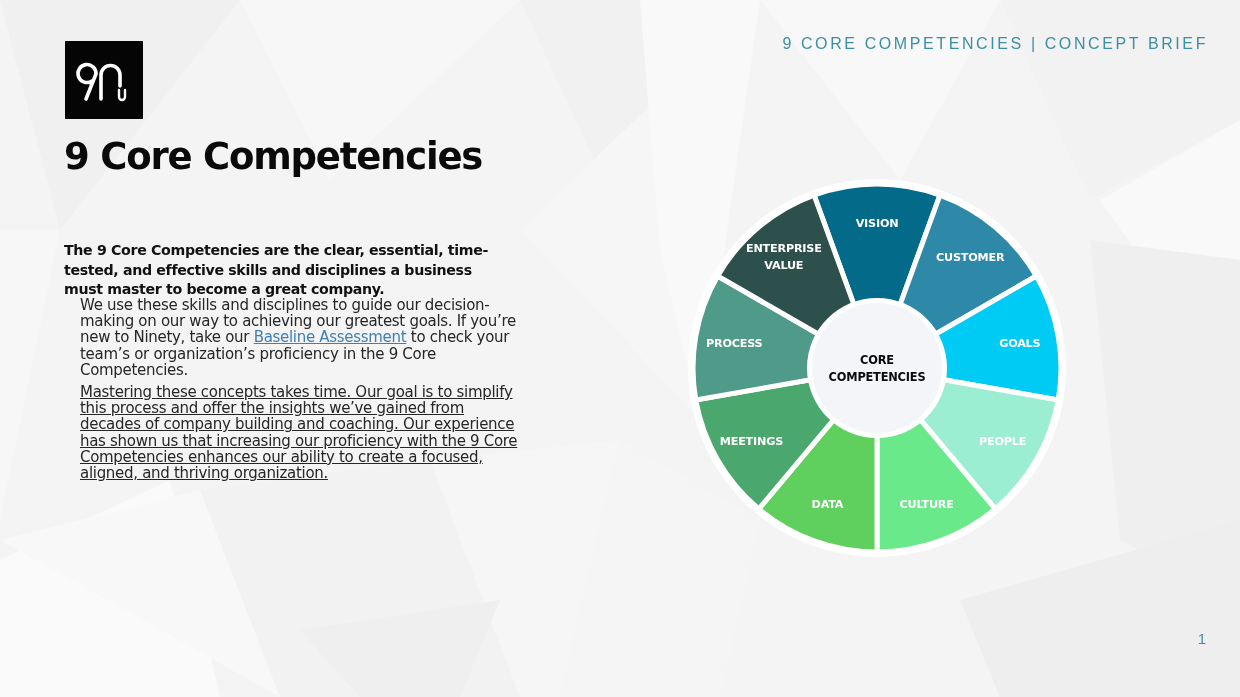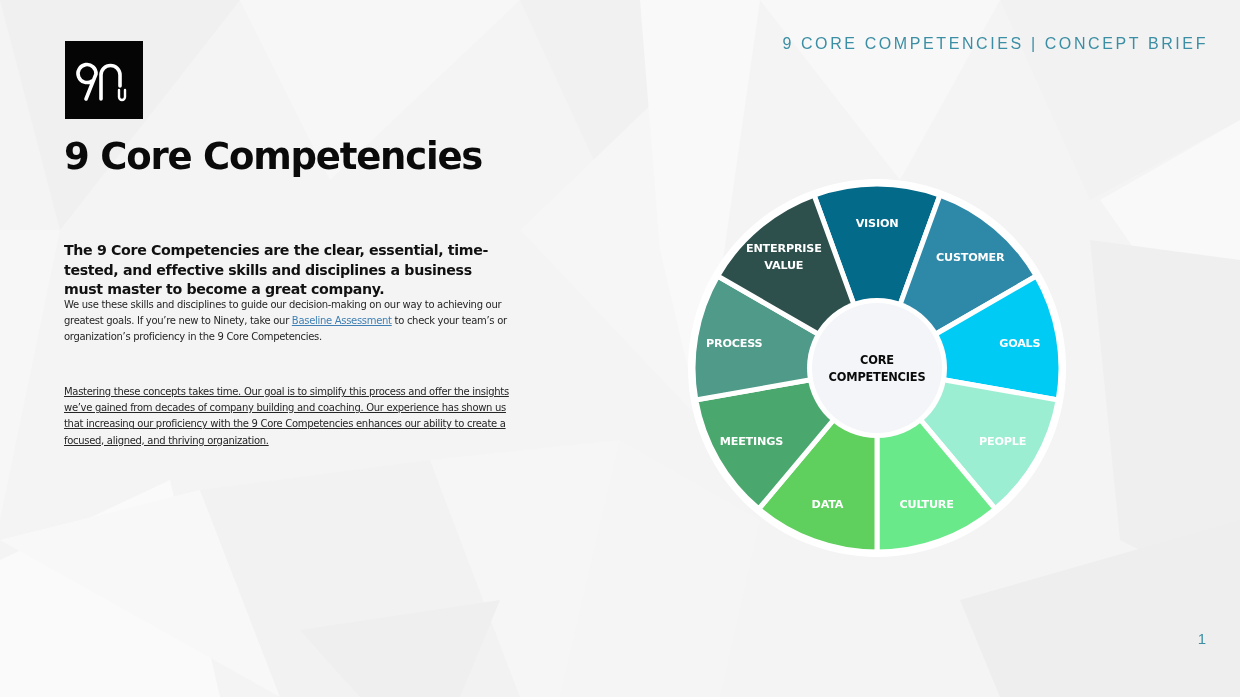--- a/index.html
+++ b/index.html
@@ -49,24 +49,24 @@
       font-family: "DejaVu Sans", sans-serif;
       font-weight: bold;
       font-size: 14.2px;
       line-height: 19.5px;
       letter-spacing: -0.35px;
       color: #111;
       margin-top: 33px;
     }
     .para {
       position: absolute;
-      left: 64px;
+      left: 80px;
       width: 445px;
       font-family: "DejaVu Sans", sans-serif;
-      font-size: 10px;
+      font-size: 15px;
       line-height: 16.2px;
       letter-spacing: -0.3px;
       color: #262626;
     }
     .para-1 { top: 297px; }
     .para-2 { top: 384px; text-decoration: underline; }
     .para a {
       color: #3f7fb3;
       text-decoration: underline;
     }

